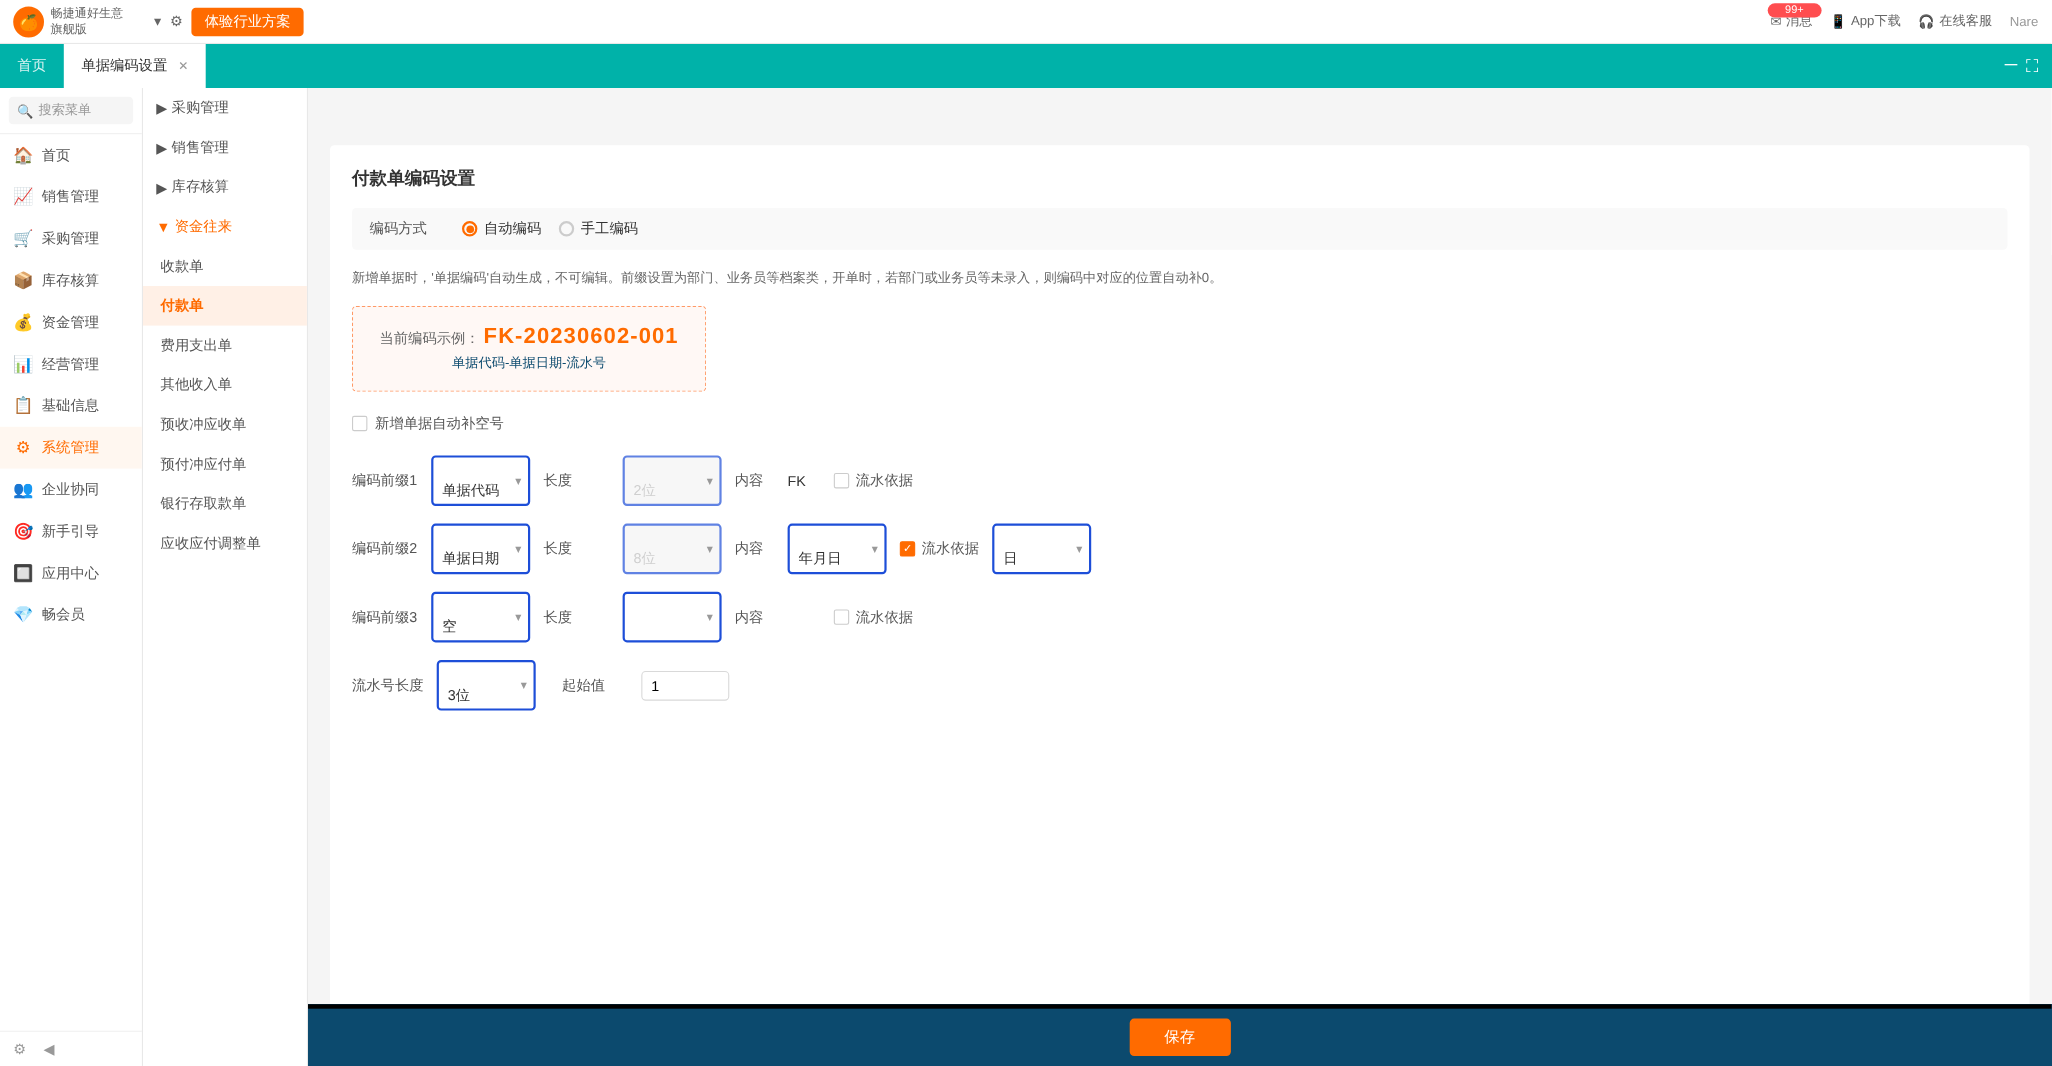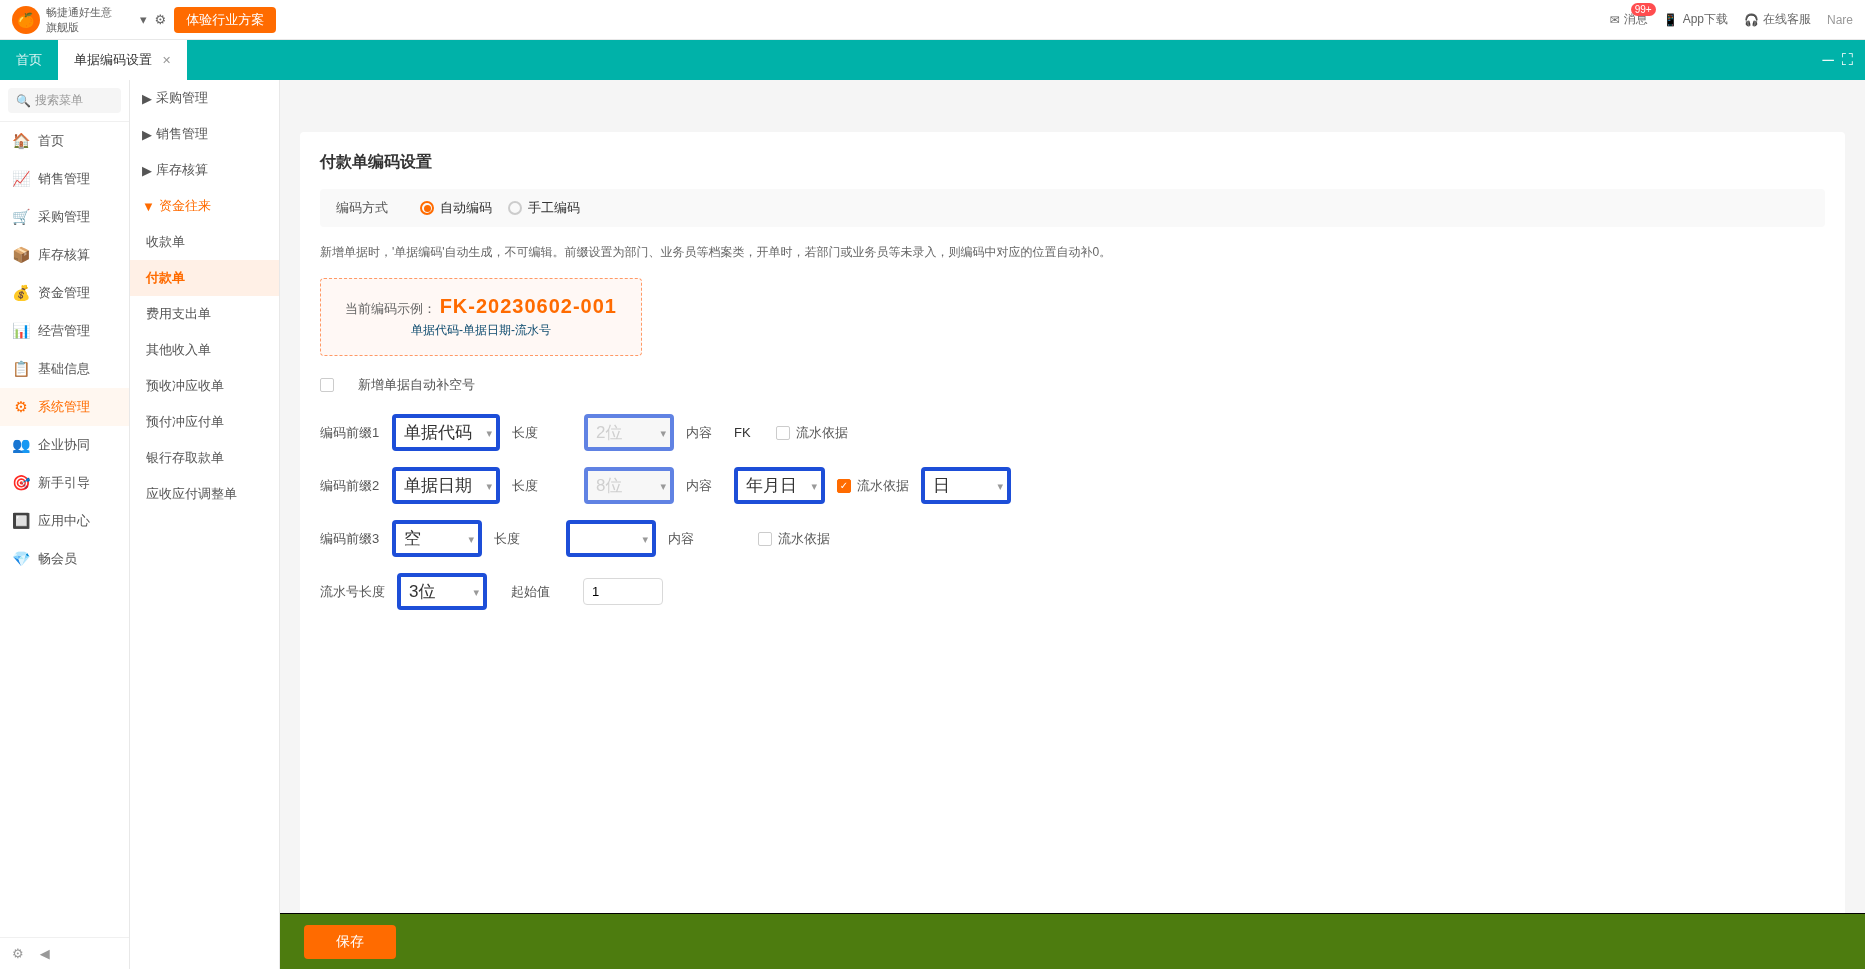--- a/index.html
+++ b/index.html
@@ -49,21 +49,21 @@
       position: relative;
       display: flex; align-items: center; gap: 4px;
       cursor: pointer;
     }
     .badge {
       position: absolute;
       top: -8px; right: -8px;
       background: #ff4d4f;
       color: #fff;
       font-size: 10px;
-      padding: 1px 4px;
+      padding: 1px 16px;
       border-radius: 8px;
     }
     .btn-industry {
       background: #ff6b00;
       color: #fff;
       border: none;
       padding: 4px 12px;
       border-radius: 4px;
       cursor: pointer;
       font-size: 13px;
@@ -298,21 +298,21 @@
       font-size: 12px;
       color: #0c4a6e;
       text-align: center;
       margin-top: 4px;
     }
 
     
     .checkbox-row {
       display: flex;
       align-items: center;
-      gap: 24px;
+      gap: 7px;
       margin-bottom: 20px;
       font-size: 13px;
       color: #555;
     }
     .checkbox-box {
       width: 14px; height: 14px;
       border: 1px solid #ccc;
       border-radius: 2px;
       cursor: pointer;
     }
@@ -324,25 +324,25 @@
       gap: 12px;
       margin-bottom: 16px;
       flex-wrap: wrap;
     }
     .form-label {
       color: #555;
       font-size: 13px;
       min-width: 60px;
     }
     .form-select {
-      border: 4px solid #1d4ed8;
+      border: 2px solid #1d4ed8;
       border-radius: 4px;
-      padding: 5px 24px 5px 8px;
+      padding: 22px 24px 5px 8px;
       background: #fff;
-      font-size: 17px;
+      font-size: 13px;
       color: #333;
       cursor: pointer;
       appearance: none;
       position: relative;
       min-width: 90px;
     }
     .select-wrapper {
       position: relative;
       display: inline-block;
     }
@@ -401,25 +401,25 @@
       margin-bottom: 16px;
     }
 
     
     .footer-bar {
       position: fixed;
       bottom: 0;
       left: 280px;
       right: 0;
       height: 56px;
-      background: #4d7c0f;
-      border-top: 1px solid #000000;
-      display: flex;
-      align-items: center;
-      justify-content: flex-start;
+      background: #0c4a6e;
+      border-top: 4px solid #000000;
+      display: flex;
+      align-items: center;
+      justify-content: center;
       padding: 0 24px;
     }
     .btn-save {
       background: #ff6b00;
       color: #fff;
       border: none;
       padding: 8px 32px;
       border-radius: 4px;
       font-size: 14px;
       cursor: pointer;

